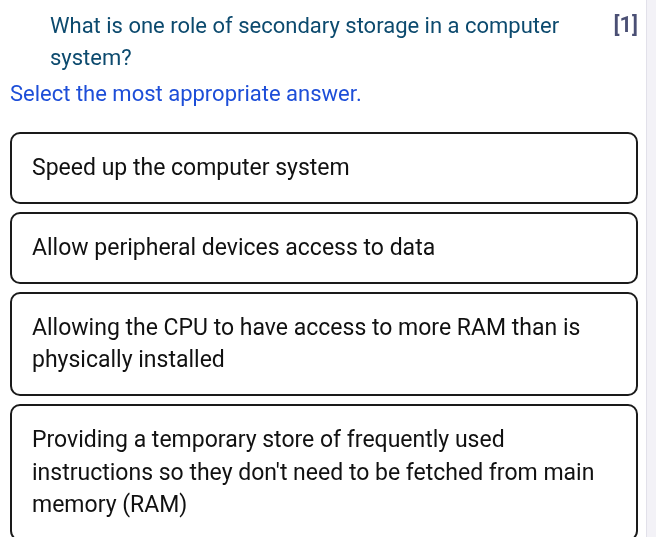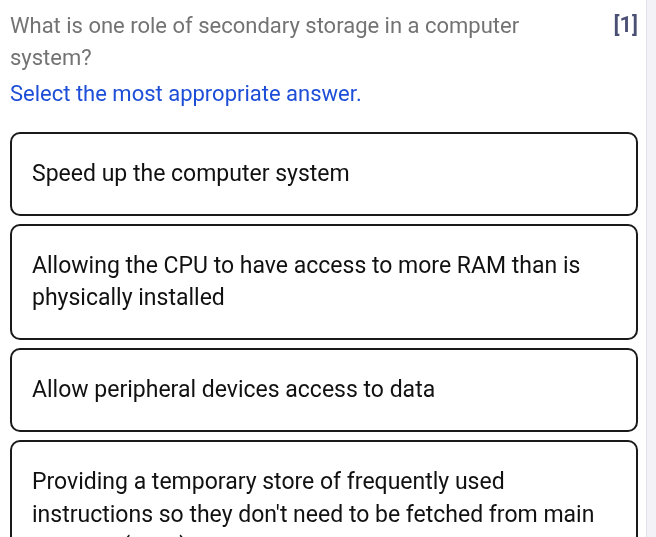--- a/index.html
+++ b/index.html
@@ -24,26 +24,27 @@
       background: #f3f2f7;
       border-left: 1px solid #e2e1ea;
     }
     .question-header {
       display: flex;
       align-items: flex-start;
       justify-content: space-between;
       margin-bottom: 4px;
     }
     .question-text {
-      color: #737373;
+      color: #0c4a6e;
       font-size: 22px;
       line-height: 1.45;
       font-weight: 400;
       flex: 1;
       padding-right: 12px;
+      margin-left: 40px;
     }
     .marks {
       color: #4a4f74;
       font-size: 22px;
       font-weight: 600;
       white-space: nowrap;
       padding-top: 2px;
     }
     .instruction {
       color: #1d4ed8;
@@ -52,21 +53,21 @@
       margin-bottom: 22px;
     }
     .answers {
       display: flex;
       flex-direction: column;
       gap: 8px;
     }
     .answer-option {
       border: 2px solid #1a1a1a;
       border-radius: 10px;
-      padding: 24px 20px;
+      padding: 18px 20px;
       font-size: 23px;
       line-height: 1.4;
       color: #111;
       background: #fff;
       cursor: pointer;
       text-align: left;
       width: 100%;
       font-family: inherit;
     }
   </style>
@@ -78,23 +79,23 @@
   <div class="marks">[1]</div>
 </div>
 
 <div class="instruction">Select the most appropriate answer.</div>
 
 <div class="answers">
   <button class="answer-option">
     <span>Speed up the computer system</span>
   </button>
   <button class="answer-option">
-    <span>Allowing the CPU to have access to more RAM than is physically installed</span>
+    <span>Allow peripheral devices access to data</span>
   </button>
   <button class="answer-option">
-    <span>Allow peripheral devices access to data</span>
+    <span>Allowing the CPU to have access to more RAM than is physically installed</span>
   </button>
   <button class="answer-option">
     <span>Providing a temporary store of frequently used instructions so they don't need to be fetched from main memory (RAM)</span>
   </button>
 </div>
 
 <div class="right-rail"></div>
 
 </body></html>

